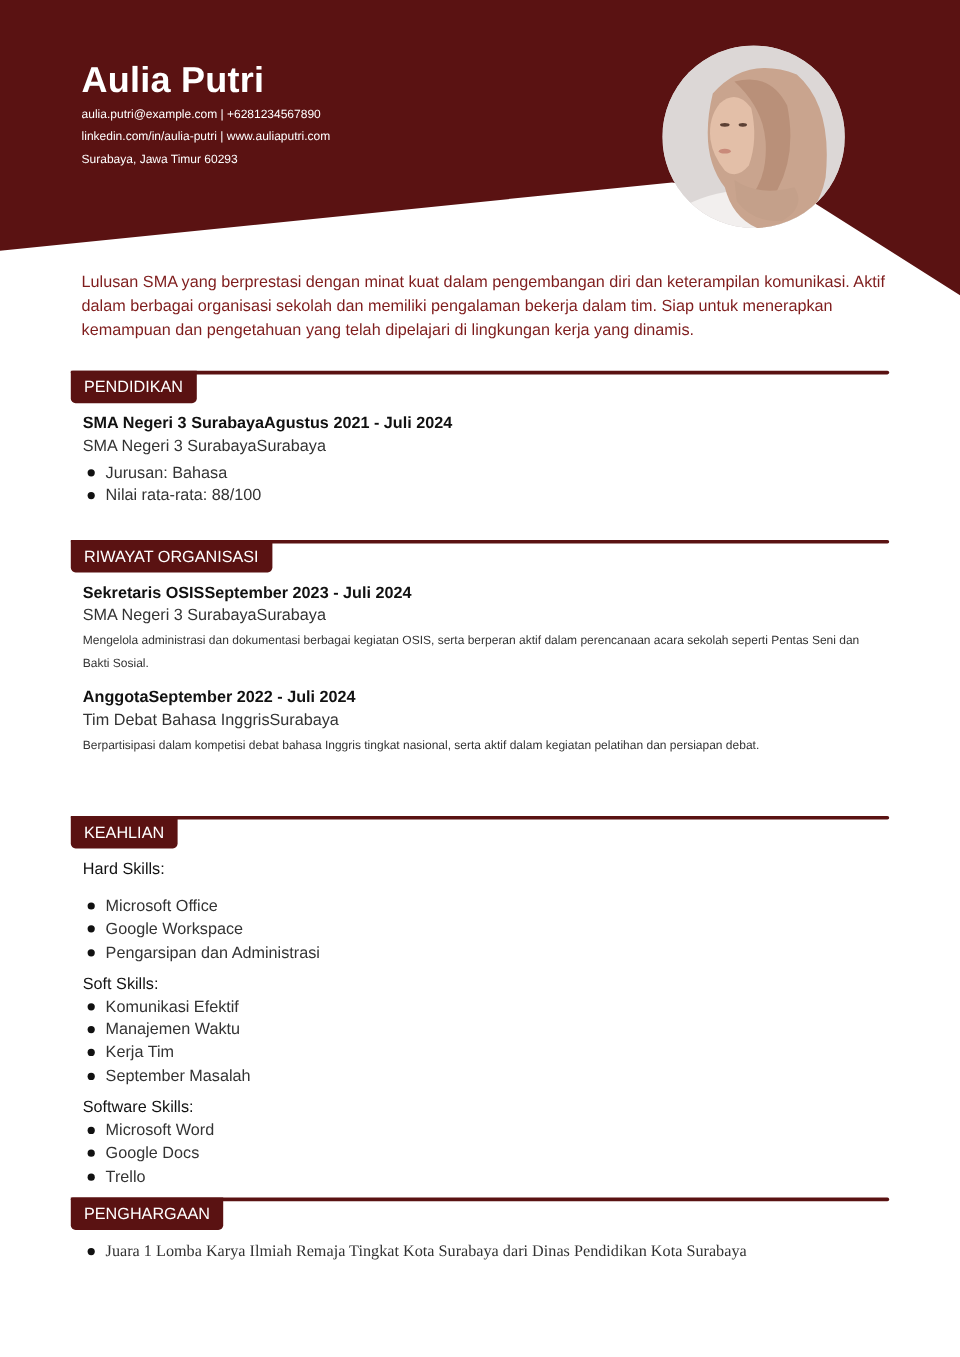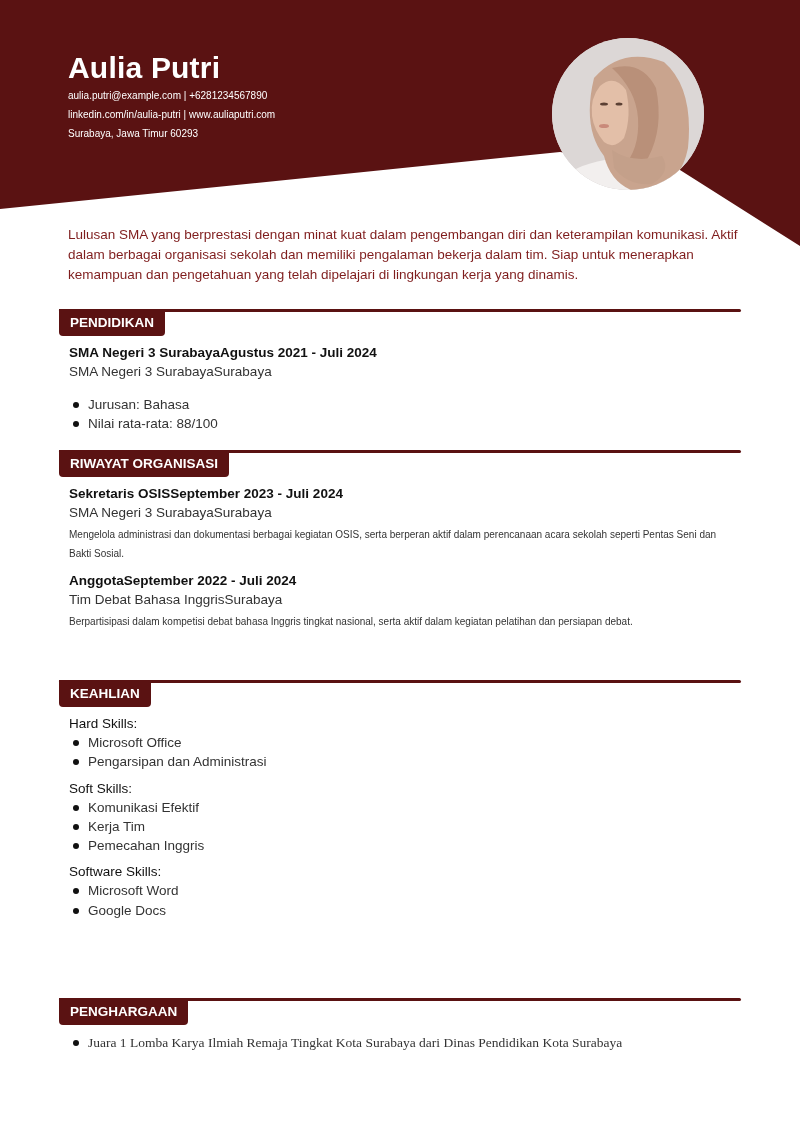--- a/index.html
+++ b/index.html
@@ -12,30 +12,30 @@
   .contact-line { font-size: 10px; line-height: 19px; }
 
   .photo { position: absolute; left: 552px; top: 38px; width: 152px; height: 152px; border-radius: 50%;
            overflow: hidden; background: #d9d4d3; }
 
   .summary { position: absolute; left: 68px; top: 225px; width: 670px; font-size: 13.5px; line-height: 20px; color: #7f1d1d; }
 
   .section { position: absolute; left: 59px; width: 682px; }
   .section-line { position: absolute; left: 0; top: 0; width: 682px; height: 3px; background: #5a1212; border-radius: 2px; }
   .section-tab { position: absolute; left: 0; top: 0; height: 27px; padding: 0 11px; background: #5a1212; color: #fff;
-                 font-weight: bold; font-size: 13.5px; line-height: 28px; border-radius: 0 0 4px 4px; }
+                 font-weight: normal; font-size: 13.5px; line-height: 28px; border-radius: 0 0 4px 4px; }
   .section-body { position: absolute; left: 10px; top: 34px; width: 660px; }
 
   .row { display: flex; font-size: 13.5px; line-height: 19px; }
   .row.bold { font-weight: bold; color: #111; }
   .row.sub { color: #333; }
   .desc { font-size: 10px; line-height: 19px; color: #333; margin-top: 3px; }
   .entry + .entry { margin-top: 8px; }
 
-  ul.bullets { list-style: none; margin-top: 14px; }
+  ul.bullets { list-style: none; margin-top: 3px; }
   ul.bullets li { position: relative; padding-left: 19px; font-size: 13.5px; line-height: 19.3px; color: #333; }
   ul.bullets li::before { content: ""; position: absolute; left: 4px; top: 7px; width: 6px; height: 6px; background: #111; border-radius: 50%; }
 
   .skill-group + .skill-group { margin-top: 7px; }
   .skill-title { font-weight: normal; font-size: 13.5px; line-height: 19px; color: #111; }
 </style>
 </head>
 <body>
 
 <svg class="header-bg" viewBox="0 0 800 250" width="800" height="250">
@@ -119,38 +119,41 @@
     </div>
   </div>
 </section>
 
 <section class="section" style="top:680px;">
   <div class="section-line"></div>
   <div class="section-tab">KEAHLIAN</div>
   <div class="section-body">
     <div class="skill-group">
       <div class="skill-title">Hard Skills:</div>
-      <ul class="bullets" style="margin-top:0;">
+      <ul class="bullets" style="margin-top:12px;">
         <li>Microsoft Office</li>
+        <li>Google Workspace</li>
         <li>Pengarsipan dan Administrasi</li>
       </ul>
     </div>
     <div class="skill-group">
       <div class="skill-title">Soft Skills:</div>
       <ul class="bullets" style="margin-top:0;">
         <li>Komunikasi Efektif</li>
+        <li>Manajemen Waktu</li>
         <li>Kerja Tim</li>
-        <li>Pemecahan Inggris</li>
+        <li>September Masalah</li>
       </ul>
     </div>
     <div class="skill-group">
       <div class="skill-title">Software Skills:</div>
       <ul class="bullets" style="margin-top:0;">
         <li>Microsoft Word</li>
         <li>Google Docs</li>
+        <li>Trello</li>
       </ul>
     </div>
   </div>
 </section>
 
 <section class="section" style="top:998px;">
   <div class="section-line"></div>
   <div class="section-tab">PENGHARGAAN</div>
   <div class="section-body">
     <ul class="bullets" style="margin-top:1px;font-family:Liberation Serif, serif;">

